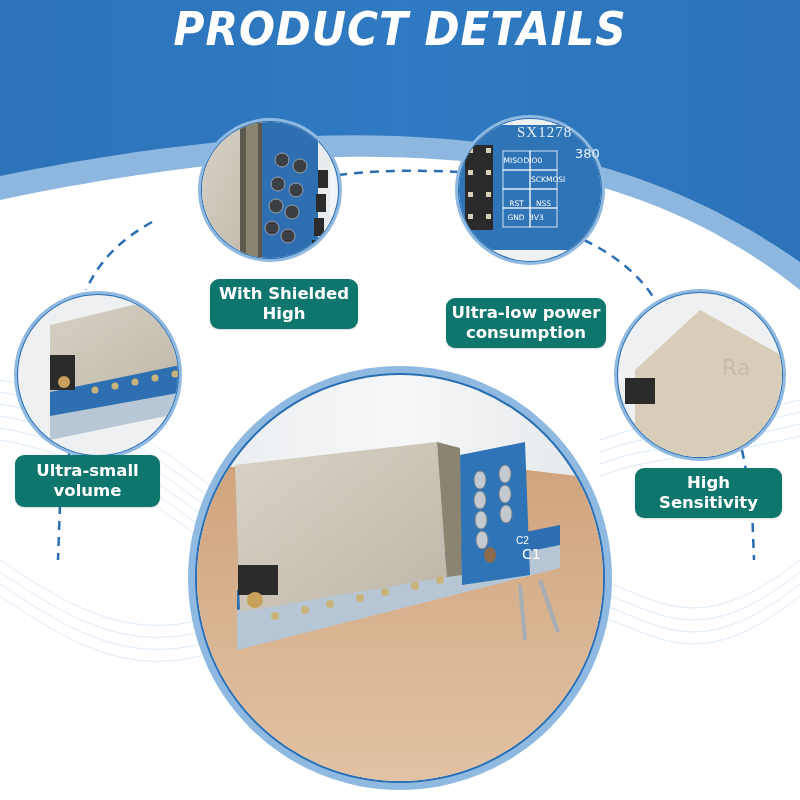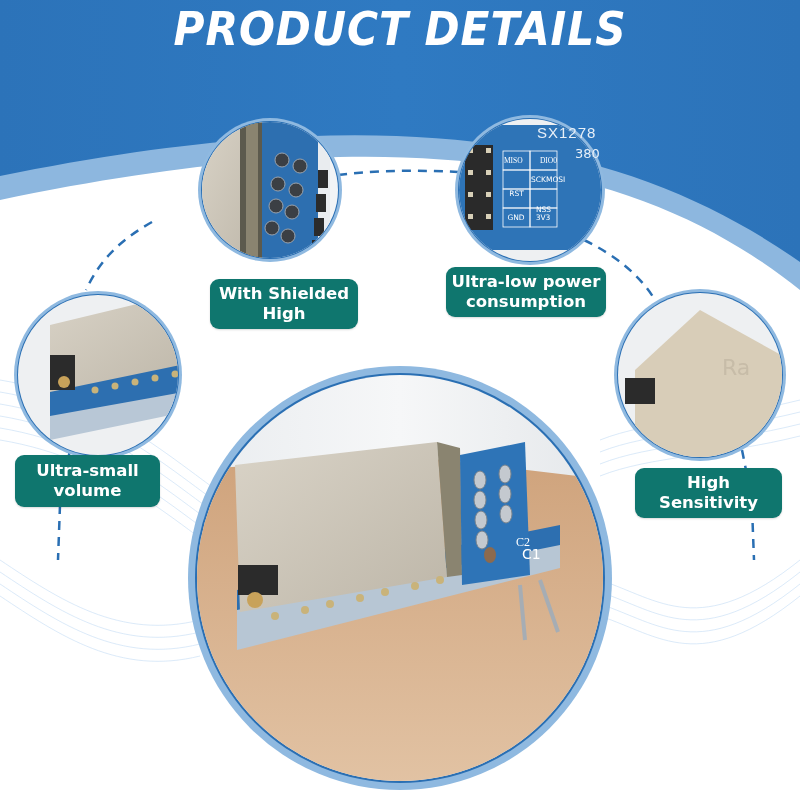--- a/index.html
+++ b/index.html
@@ -228,47 +228,47 @@
     </g>
   </g>
 </svg>
 
 <div class="header-title">PRODUCT DETAILS</div>
 
 <div class="label" style="left:210px;top:279px;width:148px;height:50px;">
   <span>With Shielded</span>
   <span>High</span>
 </div>
-<div class="label" style="left:446px;top:267px;width:160px;height:50px;">
+<div class="label" style="left:446px;top:298px;width:160px;height:50px;">
   <span>Ultra-low power</span>
   <span>consumption</span>
 </div>
 <div class="label" style="left:15px;top:455px;width:145px;height:52px;">
   <span>Ultra-small</span>
   <span>volume</span>
 </div>
 <div class="label" style="left:635px;top:457px;width:147px;height:50px;margin-top:11px;">
   <span>High</span>
   <span>Sensitivity</span>
 </div>
 
-<div style="position:absolute;left:517px;top:124px;color:#e8f0f8;font-size:15px;font-family:Liberation Sans, sans-serif;letter-spacing:1px;margin-left:20px;">SX1278</div>
+<div style="position:absolute;left:517px;top:124px;color:#e8f0f8;font-size:15px;font-family:Liberation Serif, serif;letter-spacing:1px;">SX1278</div>
 <div style="position:absolute;left:575px;top:146px;color:#e8f0f8;font-size:13px;font-family:'DejaVu Sans',sans-serif;">380</div>
 <div style="position:absolute;left:503px;top:151px;width:54px;font-size:7.5px;color:#ffffff;font-family:'DejaVu Sans',sans-serif;">
-  <div style="display:flex;height:19px;align-items:center;font-family:Liberation Serif, serif;">
+  <div style="display:flex;height:19px;align-items:center;">
       <span style="width:27px;text-align:center;">MISO</span>
-      <span style="width:44px;text-align:right;">DIO0</span>
+      <span style="width:44px;text-align:left;">DIO0</span>
     </div>
   <div style="display:flex;height:19px;align-items:center;padding-left:28px;">
       <span style="width:27px;text-align:center;">SCK</span>
       <span style="width:15px;text-align:center;">MOSI</span>
     </div>
-  <div style="display:flex;height:19px;align-items:flex-start;">
+  <div style="display:flex;height:19px;align-items:flex-end;">
       <span style="width:27px;text-align:center;">RST</span>
       <span style="width:27px;text-align:center;margin-top:16px;">NSS</span>
     </div>
   <div style="display:flex;height:19px;align-items:center;">
       <span style="width:27px;text-align:center;">GND</span>
-      <span style="width:29px;text-align:center;">3V3</span>
-    </div>
-</div>
-<div style="position:absolute;left:516px;top:535px;color:#ffffff;font-size:12px;font-family:Liberation Serif, serif;">C2</div>
+      <span style="width:29px;text-align:left;">3V3</span>
+    </div>
+</div>
+<div style="position:absolute;left:516px;top:535px;color:#ffffff;font-size:10px;font-family:Liberation Sans, sans-serif;">C2</div>
 <div style="position:absolute;left:522px;top:546px;color:#ffffff;font-size:14px;font-family:'DejaVu Sans',sans-serif;">C1</div>
 
 </body></html>

